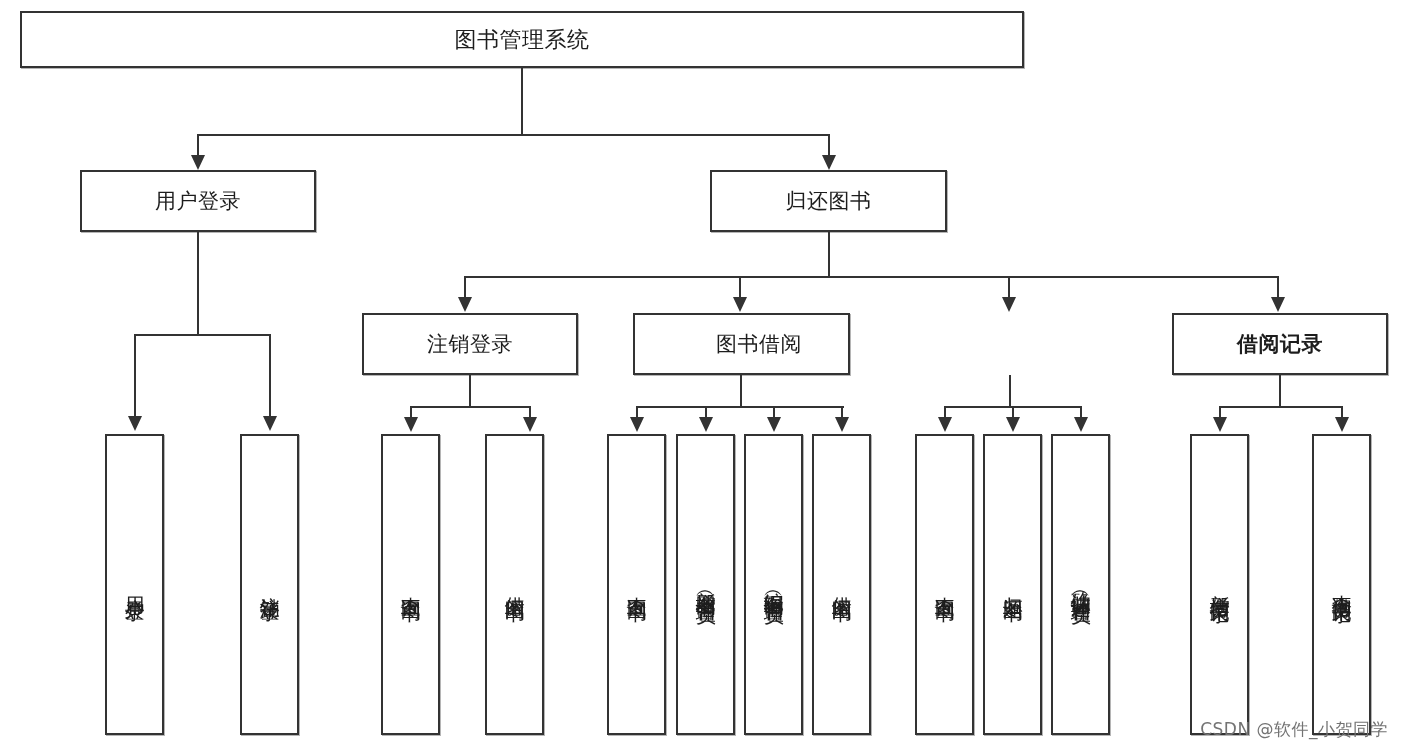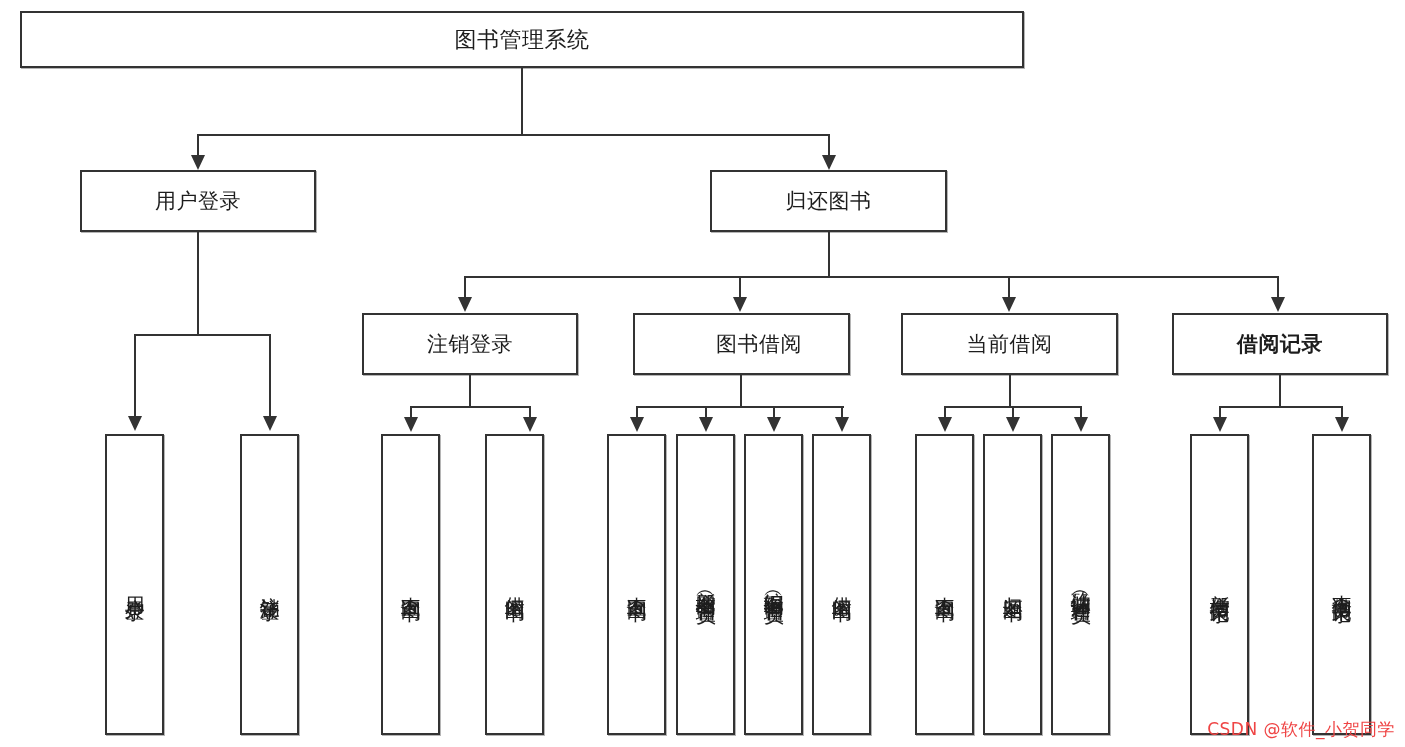--- a/index.html
+++ b/index.html
@@ -53,23 +53,23 @@
     position:absolute;
     width:0;height:0;
     border-left:7.5px solid transparent;
     border-right:7.5px solid transparent;
     border-top:15px solid #333333;
   }
 
   
   #watermark{
     position:absolute;
-    right:10px;bottom:6px;
+    right:17px;bottom:6px;
     font-size:17px;
-    color:#ef4444;
+    color:#737373;
     white-space:nowrap;
     letter-spacing:.5px;
     pointer-events:none;
   }
 </style>
 </head>
 <body>
 
 <div id="diagram">
 
@@ -108,23 +108,20 @@
   <div class="arrow" style="left:1002px;top:297px;"></div>
   <div class="vline" style="left:1277px;top:276px;height:24px;"></div>
   <div class="arrow" style="left:1271px;top:297px;"></div>
 
   <div class="node" style="left:362px;top:313px;width:216px;height:62px;">
     <span class="label">注销登录</span>
   </div>
   <div class="node" style="left:633px;top:313px;width:217px;height:62px;padding-left:35px;">
     <span class="label">图书借阅</span>
   </div>
-  <div class="node" style="left:901px;top:313px;width:217px;height:62px;">
-    <span class="label">当前借阅</span>
-  </div>
   <div class="node" style="left:1172px;top:313px;width:216px;height:62px;font-weight:bold;">
     <span class="label">借阅记录</span>
   </div>
 
   <div class="vline" style="left:469px;top:375px;height:33px;"></div>
   <div class="hline" style="left:410px;top:406px;width:119px;"></div>
   <div class="vline" style="left:410px;top:406px;height:14px;"></div>
   <div class="arrow" style="left:404px;top:417px;"></div>
   <div class="vline" style="left:529px;top:406px;height:14px;"></div>
   <div class="arrow" style="left:523px;top:417px;"></div>

